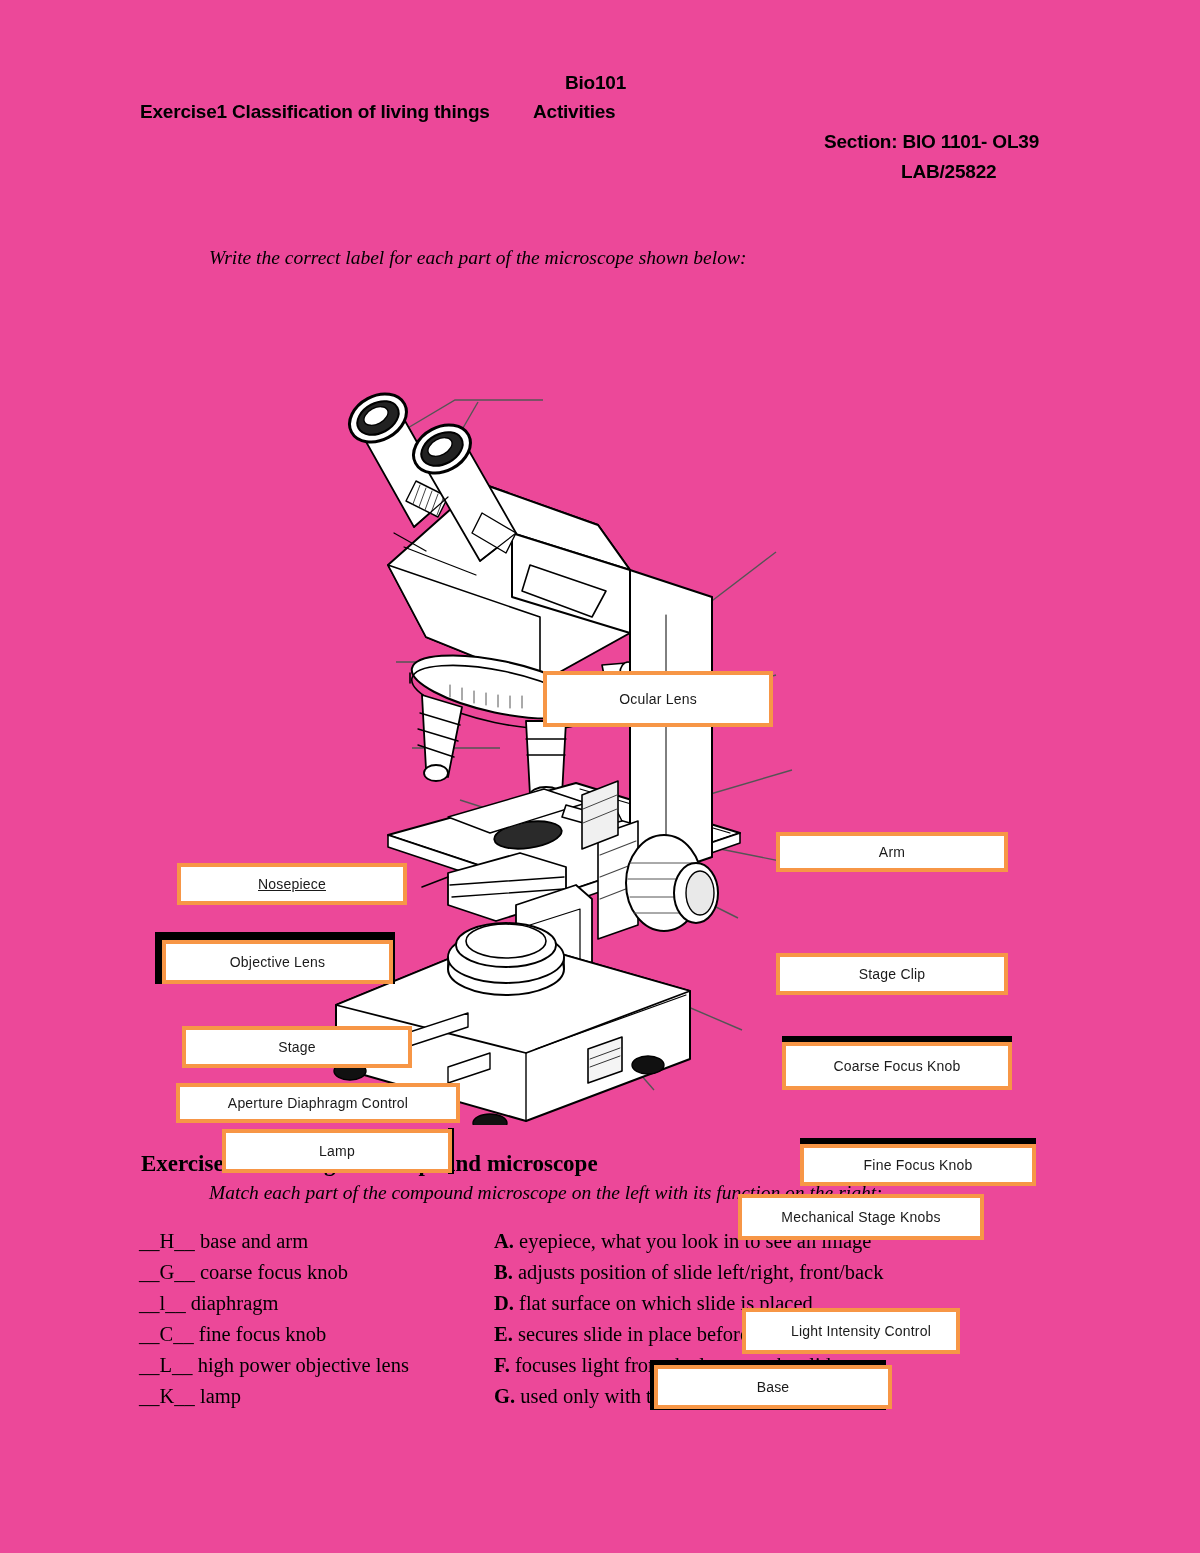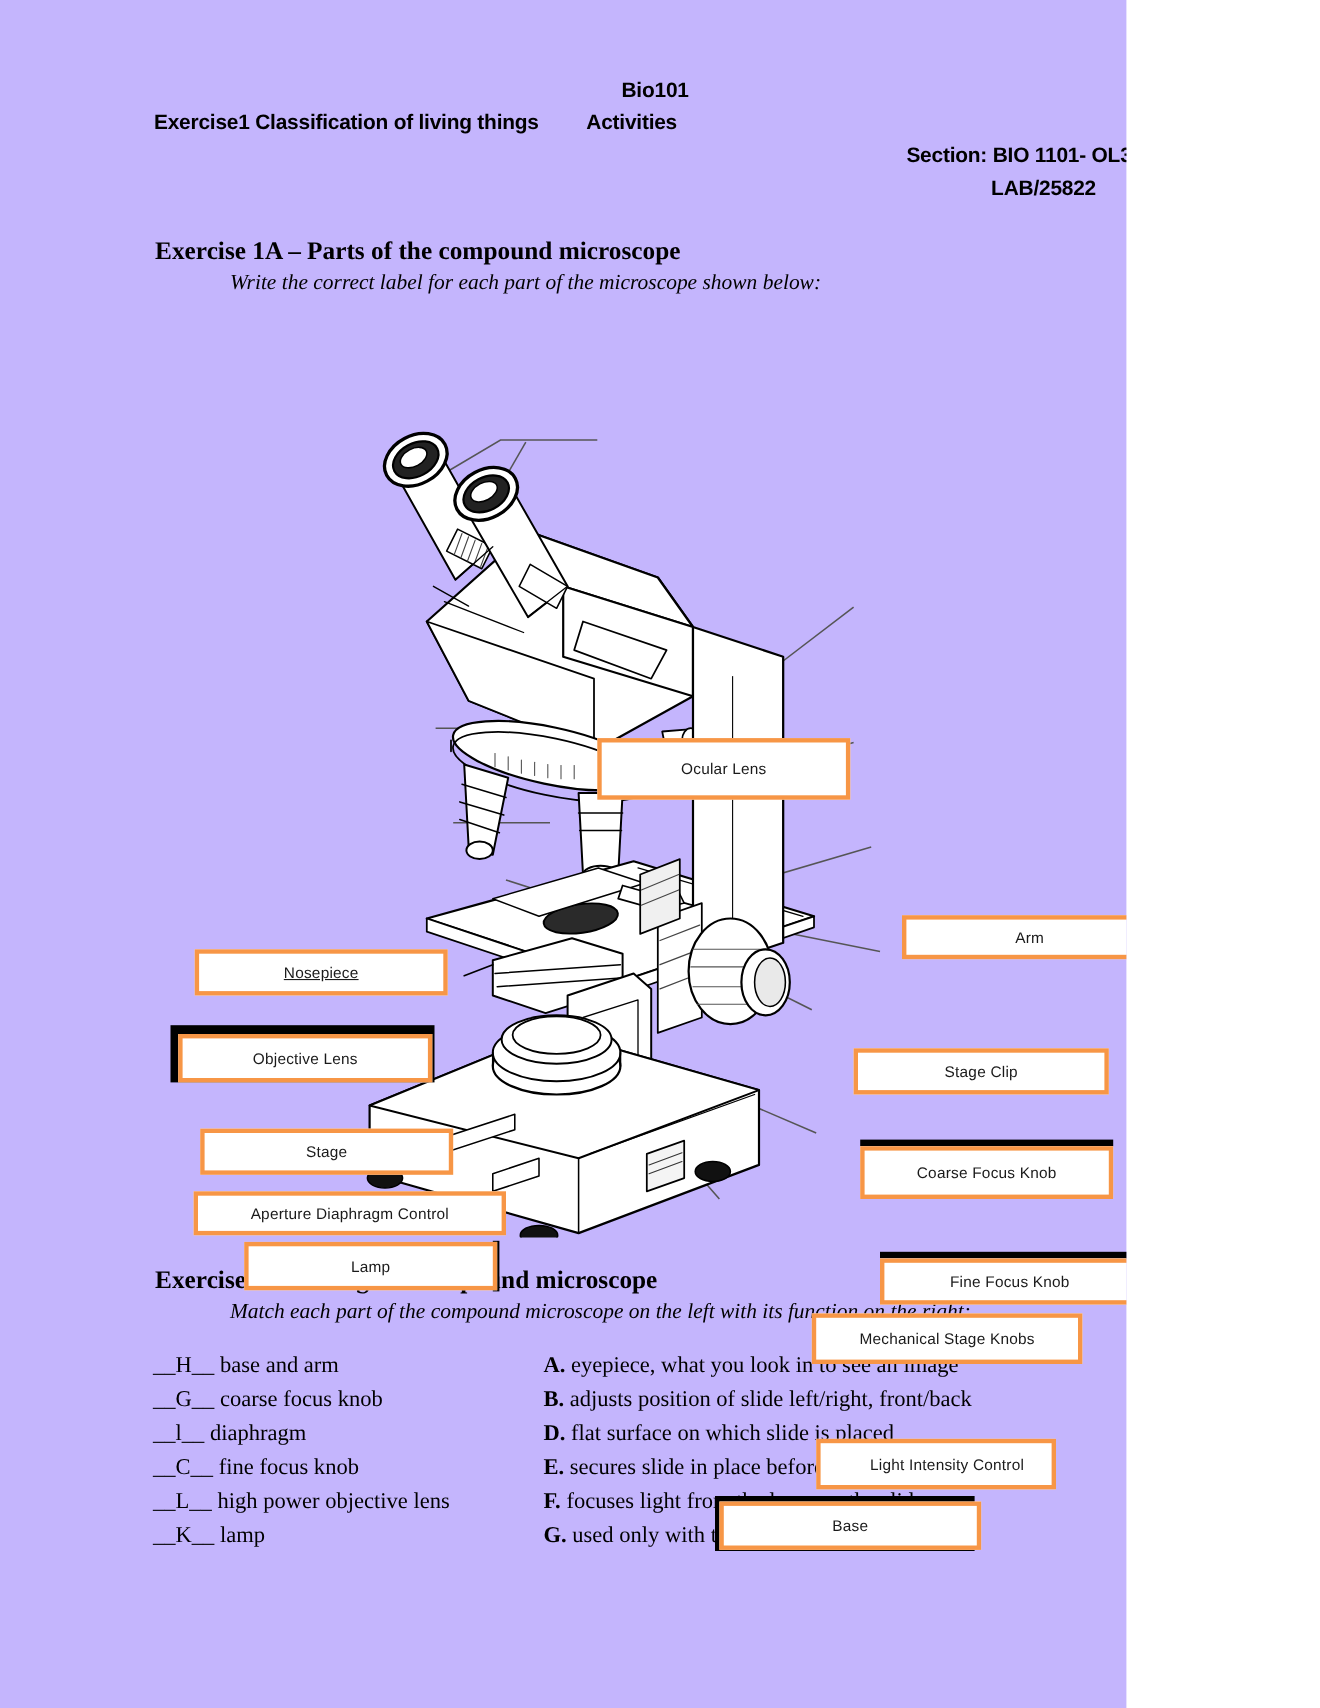--- a/index.html
+++ b/index.html
@@ -6,23 +6,23 @@
     margin: 0;
     padding: 0;
     background: #ffffff;
   }
   body {
     font-family: "Liberation Serif", serif;
     color: #000000;
   }
   #page {
     position: relative;
-    width: 1024px;
+    width: 1200px;
     height: 1553px;
-    background: #c4b5fd;
+    background: #ec4899;
     overflow: hidden;
   }
 
   
   .hdr-bold {
     font-family: "Liberation Sans", sans-serif;
     font-weight: bold;
     font-size: 19px;
     letter-spacing: -0.2px;
     white-space: nowrap;
@@ -122,21 +122,20 @@
 <body>
 
 <div id="page">
 
   <div id="hdr-course" class="hdr-bold">Bio101</div>
   <div id="hdr-exercise" class="hdr-bold">Exercise1 Classification of living things</div>
   <div id="hdr-activities" class="hdr-bold">Activities</div>
   <div id="hdr-section" class="hdr-bold">Section: BIO 1101- OL39</div>
   <div id="hdr-lab" class="hdr-bold">LAB/25822</div>
 
-  <div id="ex1a-head" class="sec-head">Exercise 1A – Parts of the compound microscope</div>
   <div id="ex1a-sub" class="sec-sub">Write the correct label for each part of the microscope shown below:</div>
 
   <div id="diagram">
 
     <svg id="leaders" viewBox="0 0 1200 830">
       <g stroke="#555" stroke-width="1.4" fill="none">
 
         <path d="M543 100 L455 100 L396 135"></path>
         <path d="M478 102 L452 147"></path>
 
@@ -322,21 +321,21 @@
     <div class="shadow-bar" style="left:155px; top:632px; width:240px; height:52px;"></div>
     <div class="shadow-bar" style="left:782px; top:736px; width:230px; height:6px;"></div>
     <div class="shadow-bar" style="left:800px; top:838px; width:236px; height:6px;"></div>
     <div class="shadow-bar" style="left:448px; top:828px; width:6px; height:46px;"></div>
     <div class="shadow-bar" style="left:650px; top:1060px; width:236px; height:50px;"></div>
 
     <div class="lbl" style="left:543px; top:371px; width:230px; height:56px;">
       <span>Ocular Lens</span>
     </div>
 
-    <div class="lbl" style="left:776px; top:532px; width:232px; height:40px;margin-left:44px;">
+    <div class="lbl" style="left:776px; top:532px; width:232px; height:40px;">
       <span>Arm</span>
     </div>
 
     <div class="lbl" style="left:177px; top:563px; width:230px; height:42px;text-decoration:underline;">
       <span>Nosepiece</span>
     </div>
 
     <div class="lbl" style="left:162px; top:640px; width:231px; height:44px;">
       <span>Objective Lens</span>
     </div>

